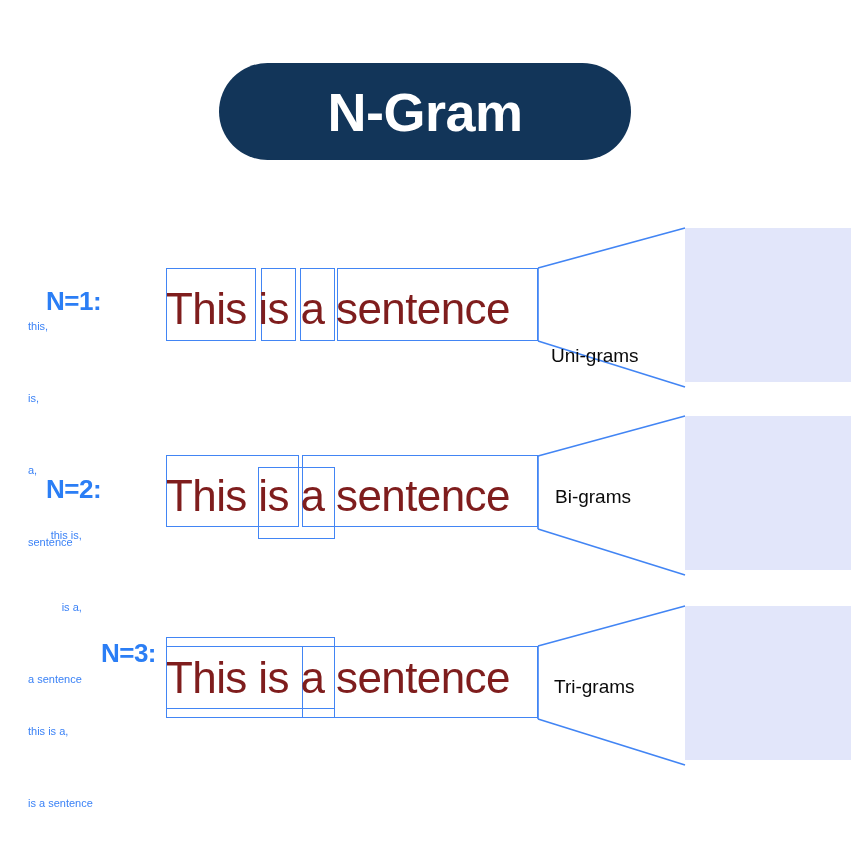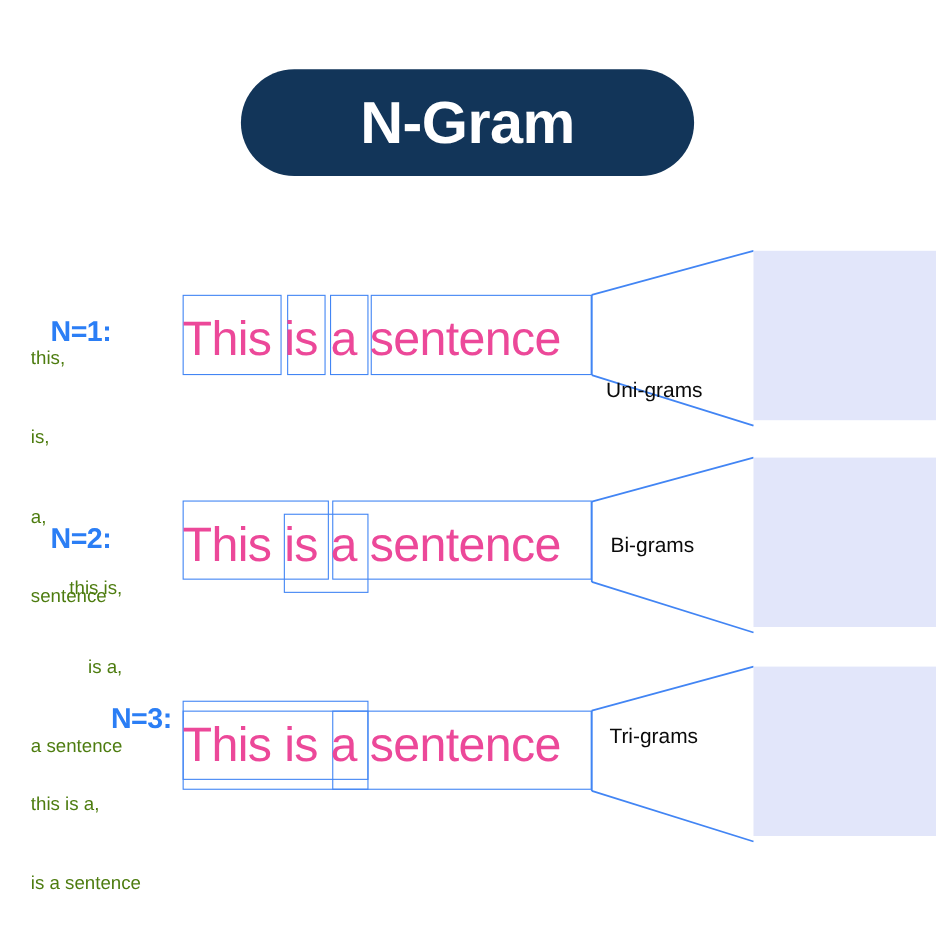--- a/index.html
+++ b/index.html
@@ -58,21 +58,21 @@
     font-size: 26px;
     font-weight: bold;
     line-height: 1;
     letter-spacing: -0.5px;
   }
 
   
   .sentence {
     position: absolute;
     left: 166px;
-    color: #ec4899;
+    color: #7f1d1d;
     font-size: 44px;
     font-weight: normal;
     line-height: 1;
     white-space: pre;
     letter-spacing: -0.6px;
   }
 
   
   .gbox {
     position: absolute;
@@ -98,22 +98,22 @@
   .result-panel {
     position: absolute;
     left: 685px;
     width: 166px;
     background: #e2e6fa;
     box-sizing: border-box;
   }
   .result-list {
     position: absolute;
     left: 28px;
-    color: #4d7c0f;
-    font-size: 17px;
+    color: #3b82f6;
+    font-size: 11px;
     line-height: 24px;
     white-space: pre;
   }
   .result-line { display: block; }
 </style>
 </head>
 <body>
 
 <div id="canvas">
 
@@ -184,21 +184,21 @@
     <div class="gbox" style="left:302px; top:646px; width:33px; height:72px;"></div>
 
     <div class="sentence" style="top:656px;">This is a sentence</div>
 
     <svg class="funnel" width="160" height="175" style="left:532px; top:598px;" viewBox="0 0 160 175">
       <polygon points="6,48 153,8 153,167 6,121" fill="#ffffff" stroke="none"></polygon>
       <line x1="6" y1="48" x2="153" y2="8" stroke="#4285f4" stroke-width="1.6"></line>
       <line x1="6" y1="121" x2="153" y2="167" stroke="#4285f4" stroke-width="1.6"></line>
       <line x1="6" y1="48" x2="6" y2="121" stroke="#4285f4" stroke-width="1.6"></line>
     </svg>
-    <div class="funnel-label" style="left:554px; top:660px;">Tri-grams</div>
+    <div class="funnel-label" style="left:554px; top:677px;">Tri-grams</div>
 
     <div class="result-panel" style="top:606px; height:154px;"></div>
     <div class="result-list" style="top:671px;">
       <span class="result-line">this is a,</span>
       <span class="result-line">is a sentence</span>
     </div>
   </div>
 
 </div>
 

